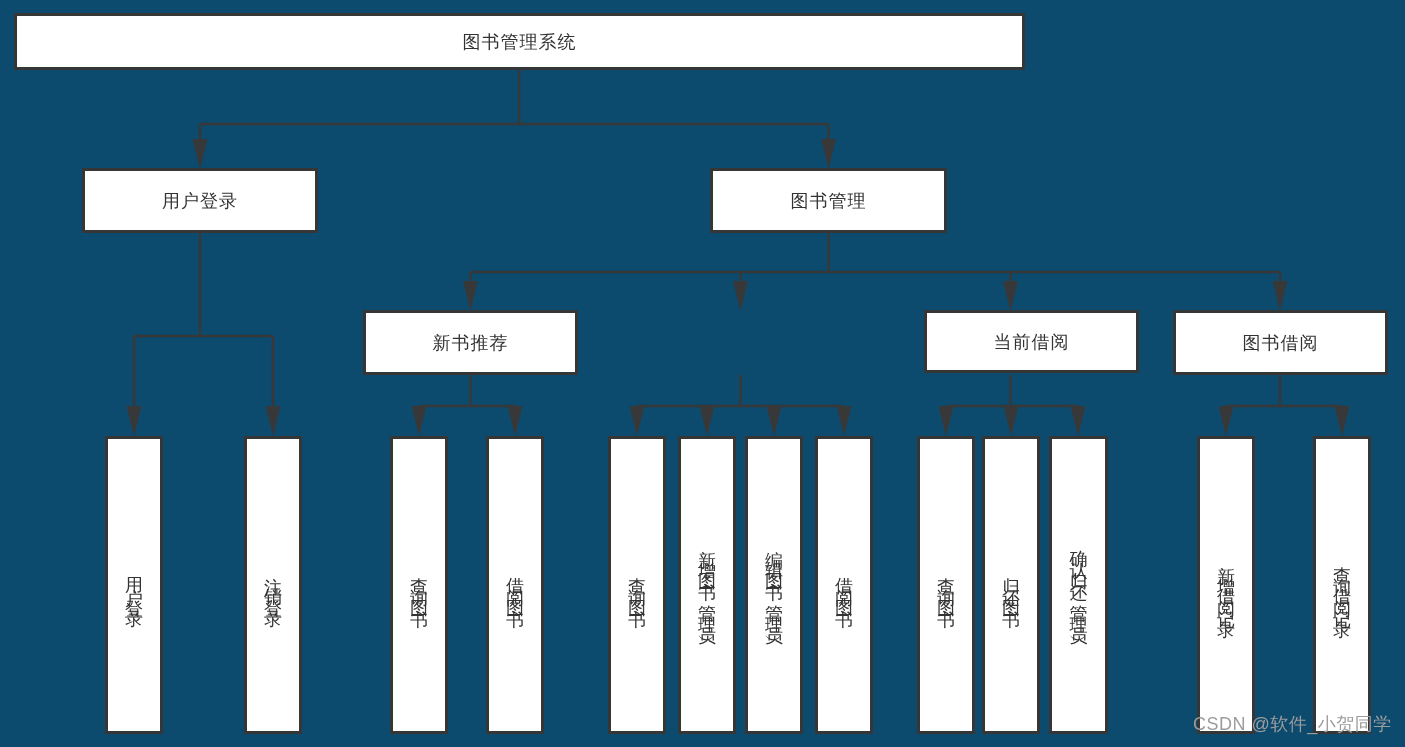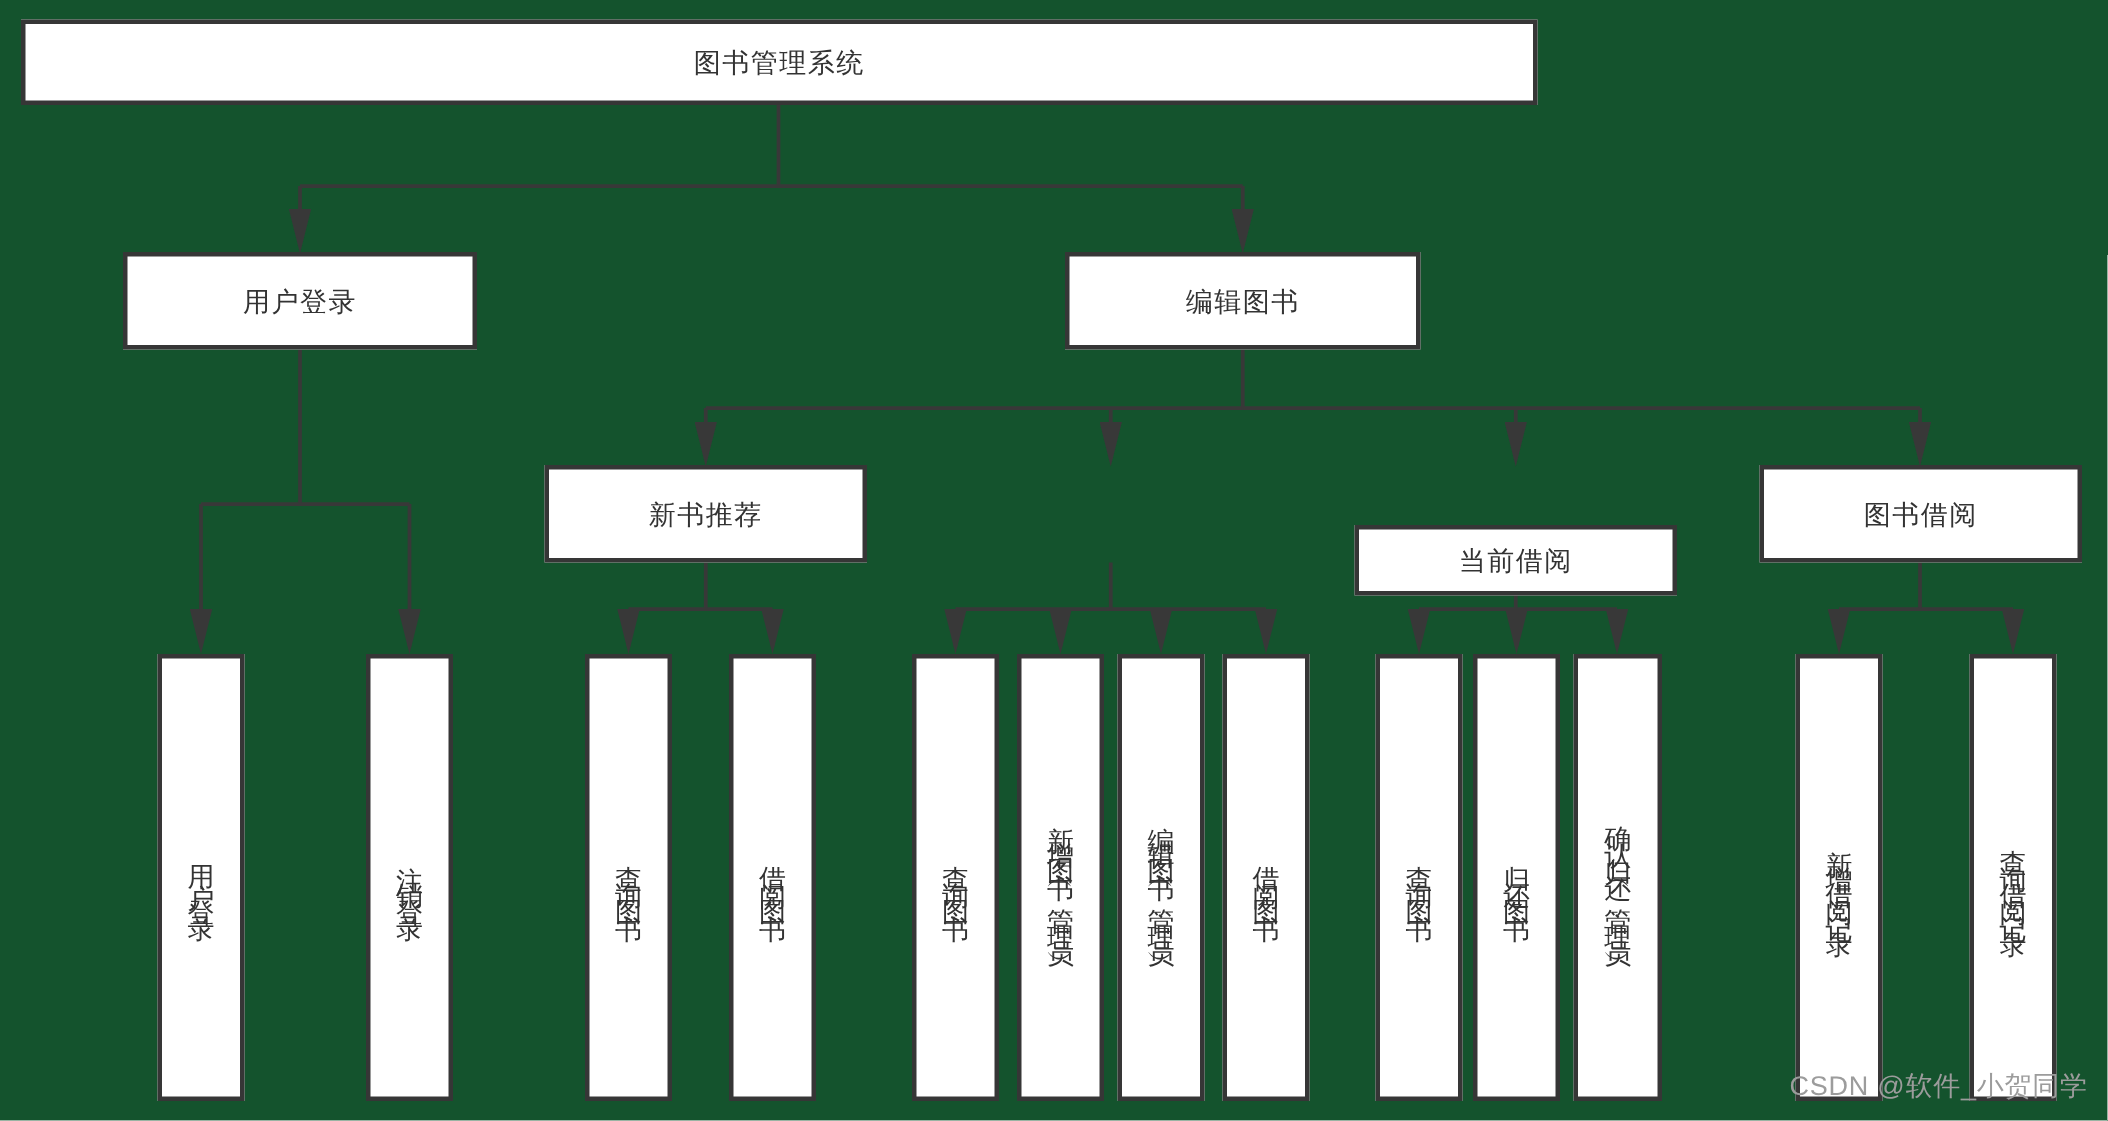--- a/index.html
+++ b/index.html
@@ -1,20 +1,20 @@
 <!DOCTYPE html>
 <html><head>
 <meta charset="utf-8">
 <title>Diagram</title>
 <style>
   html,body{margin:0;padding:0;background:#ffffff;}
   #stage{
     position:relative;
     width:1405px;height:747px;
-    background:#14532d;
+    background:#0c4a6e;
     font-family:"Liberation Sans","DejaVu Sans",sans-serif;
     overflow:hidden;
   }
   #wires{position:absolute;left:0;top:0;z-index:1;}
   .hbox{
     position:absolute;z-index:2;box-sizing:border-box;
     background:#ffffff;border:3px solid #363636;
     display:flex;align-items:center;justify-content:center;
     font-size:18px;color:#333333;letter-spacing:1px;
     white-space:nowrap;
@@ -84,24 +84,24 @@
       <path d="M1280,375 V406"></path>
       <path d="M1226,406 H1342"></path>
       <path d="M1226,406 V431" marker-end="url(#arrow)"></path>
       <path d="M1342,406 V431" marker-end="url(#arrow)"></path>
     </g>
   </svg>
 
   <div class="hbox" style="left:14px;top:13px;width:1011px;height:57px;">图书管理系统</div>
 
   <div class="hbox" style="left:82px;top:168px;width:236px;height:65px;">用户登录</div>
-  <div class="hbox" style="left:710px;top:168px;width:237px;height:65px;">编辑图书</div>
+  <div class="hbox" style="left:710px;top:168px;width:237px;height:65px;">图书管理</div>
 
   <div class="hbox" style="left:363px;top:310px;width:215px;height:65px;text-align:right;">新书推荐</div>
-  <div class="hbox" style="left:903px;top:310px;width:215px;height:47px;margin-top:40px;">当前借阅</div>
+  <div class="hbox" style="left:924px;top:310px;width:215px;height:63px;">当前借阅</div>
   <div class="hbox" style="left:1173px;top:310px;width:215px;height:65px;">图书借阅</div>
 
   <div class="vbox" style="left:105px;top:436px;width:58px;height:298px;">用户登录</div>
   <div class="vbox" style="left:244px;top:436px;width:58px;height:298px;">注销登录</div>
 
   <div class="vbox" style="left:390px;top:436px;width:58px;height:298px;">查询图书</div>
   <div class="vbox" style="left:486px;top:436px;width:58px;height:298px;">借阅图书</div>
 
   <div class="vbox" style="left:608px;top:436px;width:58px;height:298px;">查询图书</div>
   <div class="vbox" style="left:678px;top:436px;width:58px;height:298px;">新增图书（管理员）</div>

